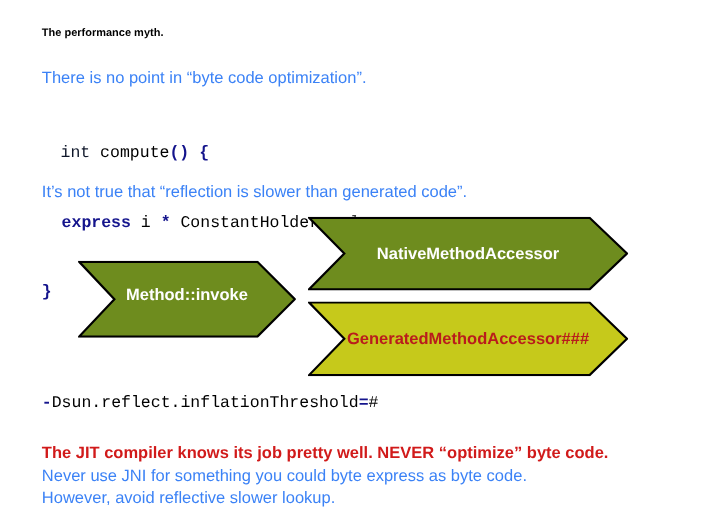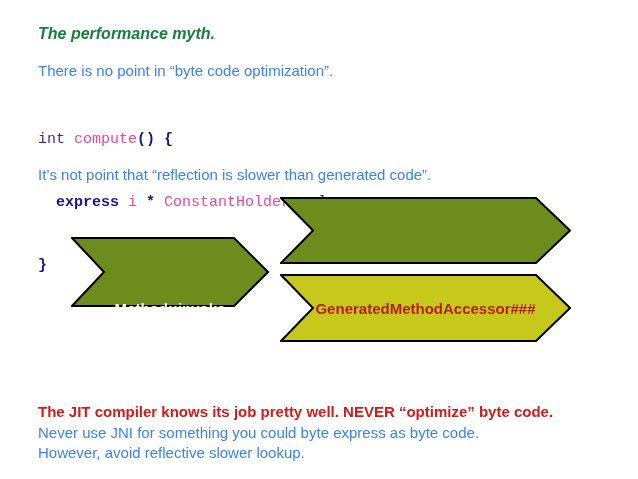--- a/index.html
+++ b/index.html
@@ -8,54 +8,54 @@
     width: 638px;
     height: 479px;
     background: #ffffff;
     font-family: "Liberation Sans", sans-serif;
     color: #262626;
     overflow: hidden;
   }
   .abs { position: absolute; }
   .title {
     left: 38px; top: 25px;
-    font-size: 16px; font-weight: bold; color: #15803d; font-style: italic;
+    font-size: 10px; font-weight: bold; color: #000000;
   }
   .body-text { font-size: 15px; color: #3b82f6; }
   .intro { left: 38px; top: 62px; }
   .claim { left: 38px; top: 166px; }
 
   .code-block {
     left: 38px; top: 87px;
     font-family: "Liberation Mono", monospace;
     font-size: 15px; line-height: 21px;
     color: #3f3f3f;
     white-space: pre;
   }
-  .tok-type    { color: #4c1d95; }
+  .tok-type    { color: #0f172a; margin-left: 17px; }
   .tok-keyword { color: #14148c; font-weight: bold; }
-  .tok-plain   { color: #ec4899; }
+  .tok-plain   { color: #000000; }
   .tok-italic  { color: #3f3f3f; font-style: italic; }
   .indent { padding-left: 18px; }
 
   .flag-line {
     left: 38px; top: 358px;
     font-family: "Liberation Mono", monospace;
     font-size: 15px; color: #3f3f3f;
     white-space: pre;
   }
 
   .chevron-svg { position: absolute; }
   .chevron-label {
     position: absolute;
     display: flex; align-items: center; justify-content: center;
     font-size: 15px; font-weight: bold;
     pointer-events: none;
   }
-  .label-white { color: #ffffff; margin-top: 40px; }
+  .label-white { color: #ffffff; }
   .label-dark  { color: #b91c1c; }
 
   .lbl-method    { left: 71px;  top: 237px; width: 198px; height: 62px; }
   .lbl-native    { left: 280px; top: 197px; width: 291px; height: 67px; }
   .lbl-generated { left: 280px; top: 274px; width: 291px; height: 68px; }
 
   .conclusion-red {
     left: 38px; top: 403px;
     font-size: 15px; font-weight: bold; color: #d11a1a; text-align: center;
   }
@@ -70,35 +70,36 @@
   <div class="abs title">The performance myth.</div>
 
   <div class="abs body-text intro">There is no point in “byte code optimization”.</div>
 
   <div class="abs code-block">
     <div><span class="tok-type">int</span><span class="tok-plain"> compute</span><span class="tok-keyword">() {</span></div>
     <div class="indent"><span class="tok-keyword">express</span><span class="tok-plain"> i </span><span class="tok-keyword">*</span><span class="tok-plain"> ConstantHolder.</span><span class="tok-italic">value</span><span class="tok-plain">;</span></div>
     <div><span class="tok-keyword">}</span></div>
   </div>
 
-  <div class="abs body-text claim">It’s not point that “reflection is slower than generated code”.</div>
+  <div class="abs body-text claim">It’s not true that “reflection is slower than generated code”.</div>
 
   <svg class="chevron-svg" style="left:71px; top:237px;" width="198" height="70">
     <polygon points="1,1 163,1 197,35 163,69 1,69 33,35" stroke="#000000" stroke-width="2" fill="#6E8C1E"></polygon>
   </svg>
   <div class="chevron-label lbl-method label-white">Method::invoke</div>
 
   <svg class="chevron-svg" style="left:280px; top:197px;" width="291" height="67">
     <polygon points="1,1 256,1 290,33.5 256,66 1,66 33,33.5" stroke="#000000" stroke-width="2" fill="#6E8C1E"></polygon>
   </svg>
   <div class="chevron-label lbl-native label-white">NativeMethodAccessor</div>
 
   <svg class="chevron-svg" style="left:280px; top:274px;" width="291" height="68">
     <polygon points="1,1 256,1 290,34 256,67 1,67 33,34" stroke="#000000" stroke-width="2" fill="#C6C91B"></polygon>
   </svg>
   <div class="chevron-label lbl-generated label-dark">GeneratedMethodAccessor###</div>
 
+  <div class="abs flag-line"><span class="tok-keyword">-</span><span class="tok-plain">Dsun.reflect.inflationThreshold</span><span class="tok-keyword">=</span><span class="tok-plain">#</span></div>
 
   <div class="abs conclusion-red">The JIT compiler knows its job pretty well. NEVER “optimize” byte code.</div>
   <div class="abs body-text conclusion-l2">Never use JNI for something you could byte express as byte code.</div>
   <div class="abs body-text conclusion-l3">However, avoid reflective slower lookup.</div>
 
 </div>
 
 </body></html>

